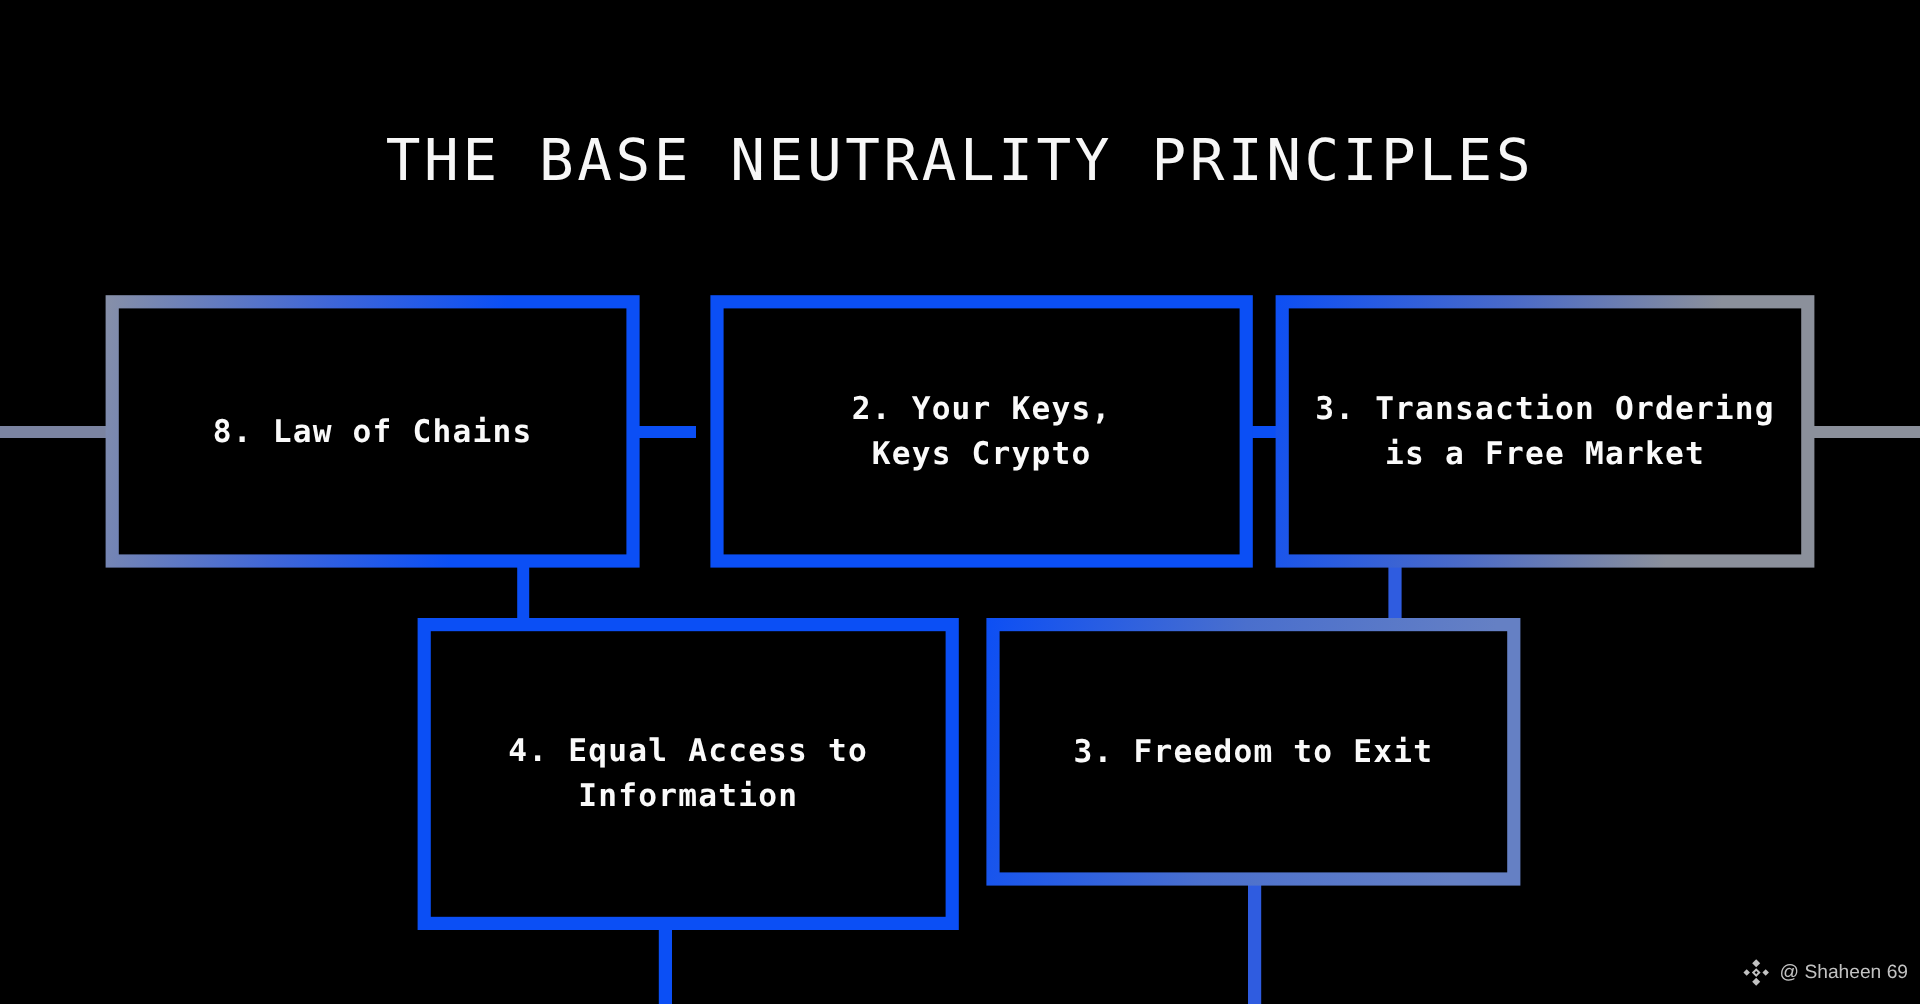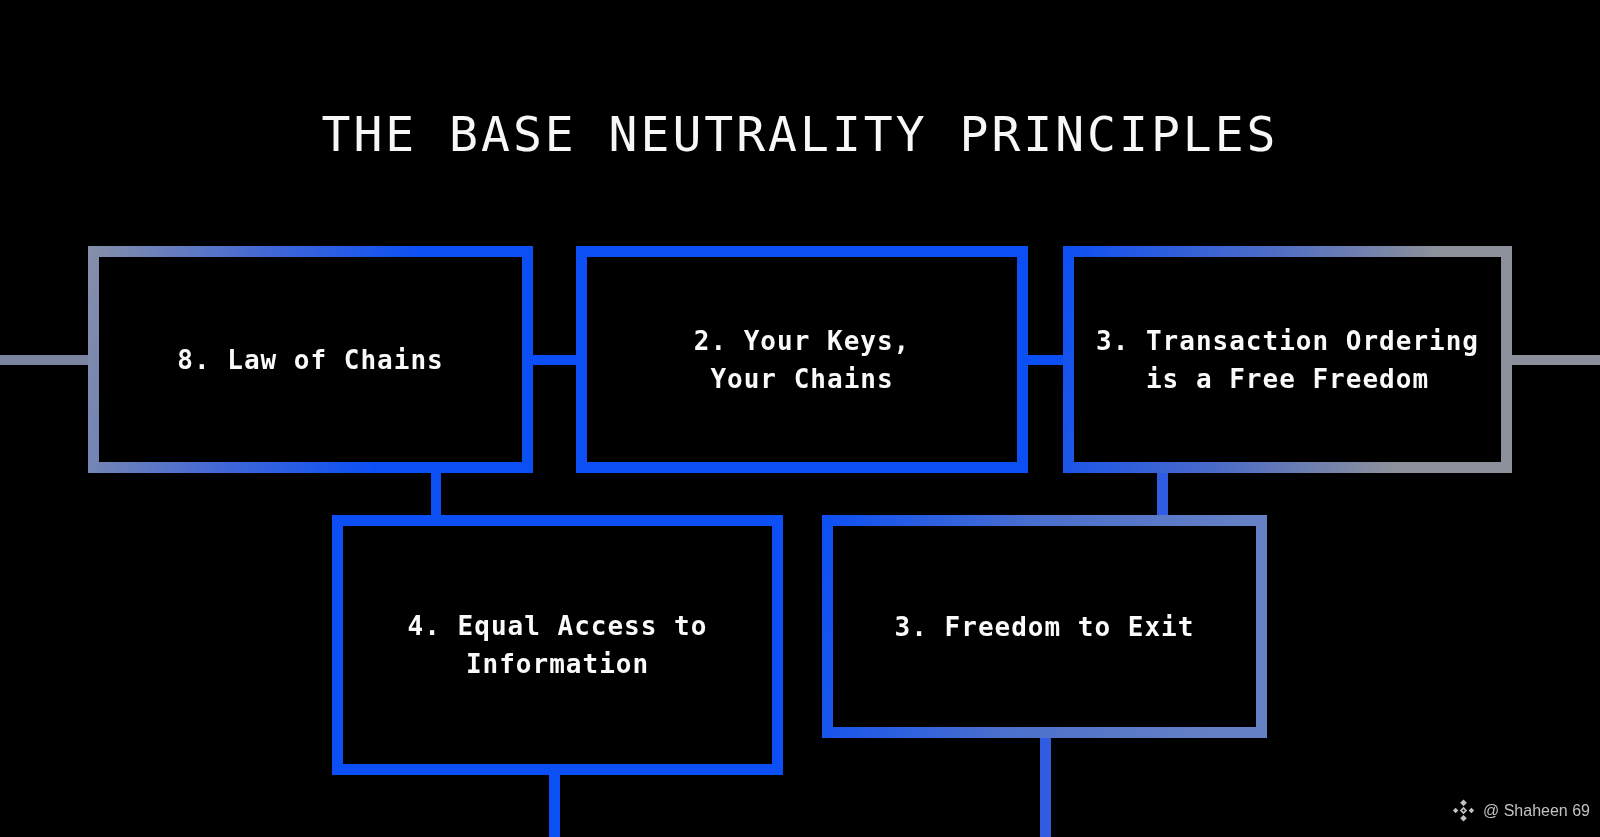--- a/index.html
+++ b/index.html
@@ -32,21 +32,21 @@
   .line-blue-soft { background: #2f5ce0; }
 
   
   .pbox {
     position: absolute;
     z-index: 2;
     box-sizing: border-box;
     padding: 11px;
   }
   .pbox-grad-1 { background: linear-gradient(102deg, #8790a8 0%, #3f66d8 38%, #0b4ff5 68%); }
-  .pbox-blue   { background: #0b4ff5; }
+  .pbox-blue   { background: #0b4ff5; margin-left: 16px; }
   .pbox-grad-3 { background: linear-gradient(102deg, #0d4ff4 0%, #4a6ac8 40%, #8b909b 75%); text-decoration: underline; }
   .pbox-grad-5 { background: linear-gradient(100deg, #0d4ff4 0%, #4a6fcd 45%, #6580c4 88%); }
   .pbox-inner {
     width: 100%;
     height: 100%;
     background: #000;
     display: flex;
     flex-direction: column;
     align-items: center;
     justify-content: center;
@@ -92,28 +92,28 @@
   <div class="pbox pbox-grad-1" style="left:88px; top:246px; width:445px; height:227px;">
     <div class="pbox-inner">
       <span class="box-line">8. Law of Chains</span>
 
     </div>
   </div>
 
   <div class="pbox pbox-blue" style="left:576px; top:246px; width:452px; height:227px;">
     <div class="pbox-inner">
       <span class="box-line">2. Your Keys,</span>
-      <span class="box-line">Your Chains</span>
+      <span class="box-line">Keys Crypto</span>
     </div>
   </div>
 
   <div class="pbox pbox-grad-3" style="left:1063px; top:246px; width:449px; height:227px;">
     <div class="pbox-inner">
       <span class="box-line">3. Transaction Ordering</span>
-      <span class="box-line">is a Free Freedom</span>
+      <span class="box-line">is a Free Market</span>
     </div>
   </div>
 
   <div class="pbox pbox-blue" style="left:332px; top:515px; width:451px; height:260px;">
     <div class="pbox-inner">
       <span class="box-line">4. Equal Access to</span>
       <span class="box-line">Information</span>
     </div>
   </div>
 

